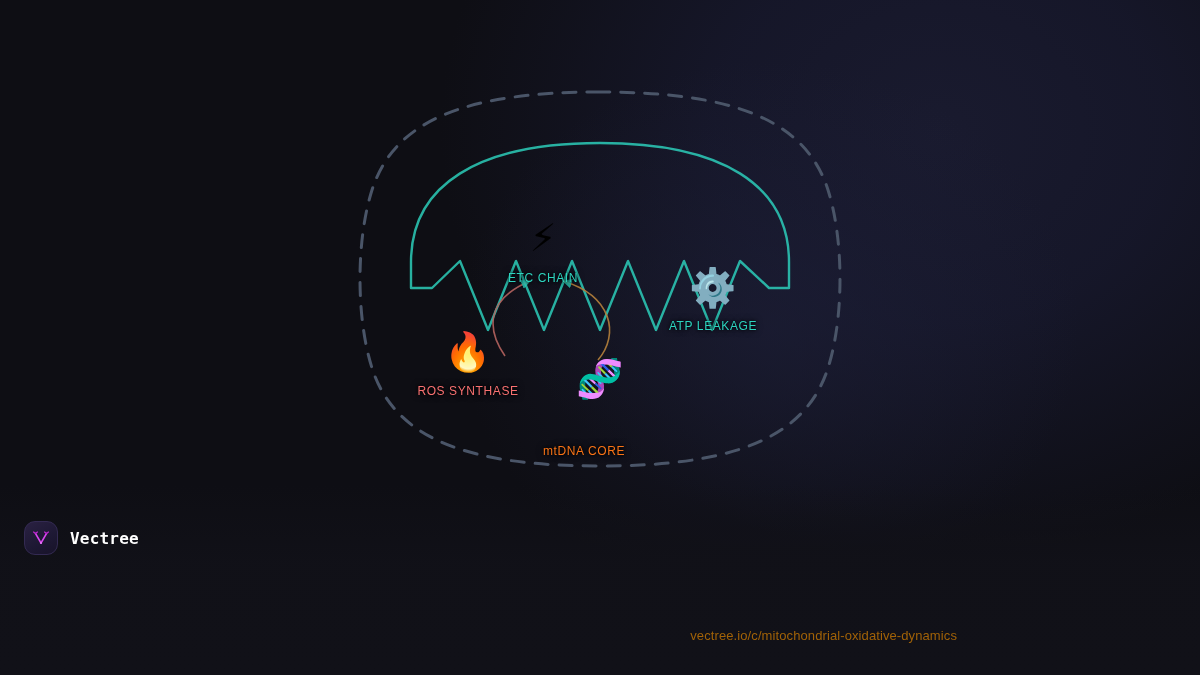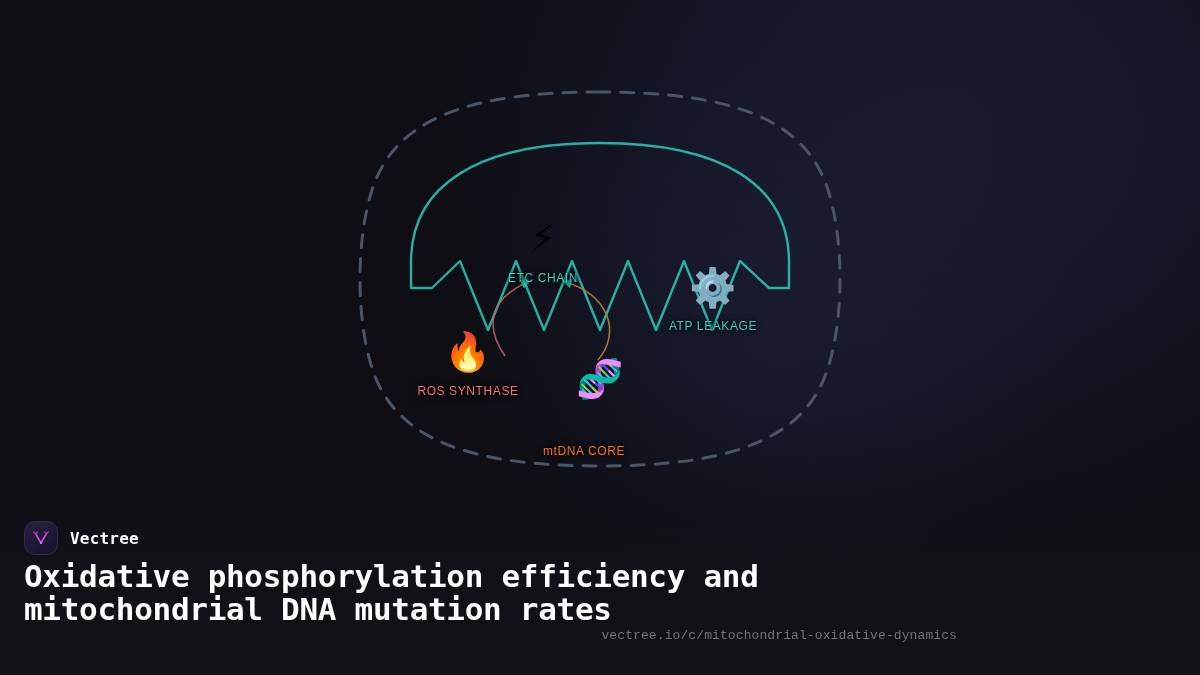--- a/index.html
+++ b/index.html
@@ -120,23 +120,23 @@
     font-size: 31px;
     line-height: 1.06;
     font-weight: 700;
     color: #ffffff;
     letter-spacing: -0.3px;
   }
   .url {
     position: absolute;
     right: 24px;
     bottom: 32px;
-    font-family: Liberation Mono, monospace;
+    font-family: Liberation Sans, sans-serif;
     font-size: 13px;
-    color: #737373;
+    color: #a16207;
     letter-spacing: 0.1px;
   }
 </style>
 </head>
 <body>
 
 <div class="bg-layer">
   <div class="glow-tr"></div>
   <div class="glow-mid"></div>
 </div>
@@ -208,16 +208,15 @@
       <svg width="20" height="20" viewBox="0 0 20 20">
         <path d="M4.5 5.5 L10 15 L15.5 5.5" fill="none" stroke="#d946ef" stroke-width="1.5" stroke-linecap="round" stroke-linejoin="round"></path>
         <path d="M4.5 5.5 L2.6 4.0 M4.5 5.5 L6.4 4.0" fill="none" stroke="#c026d3" stroke-width="1.2" stroke-linecap="round"></path>
         <path d="M15.5 5.5 L13.6 4.0 M15.5 5.5 L17.4 4.0" fill="none" stroke="#c026d3" stroke-width="1.2" stroke-linecap="round"></path>
         <circle cx="10" cy="15" r="1.1" fill="#e879f9"></circle>
       </svg>
     </div>
     <div class="brand-name">Vectree</div>
   </div>
 
-  <div class="headline">Oxidative phosphorylation efficiency and mitochondrial DNA mutation rates</div>
 
   <div class="url">vectree.io/c/mitochondrial-oxidative-dynamics</div>
 </div>
 
 </body></html>

